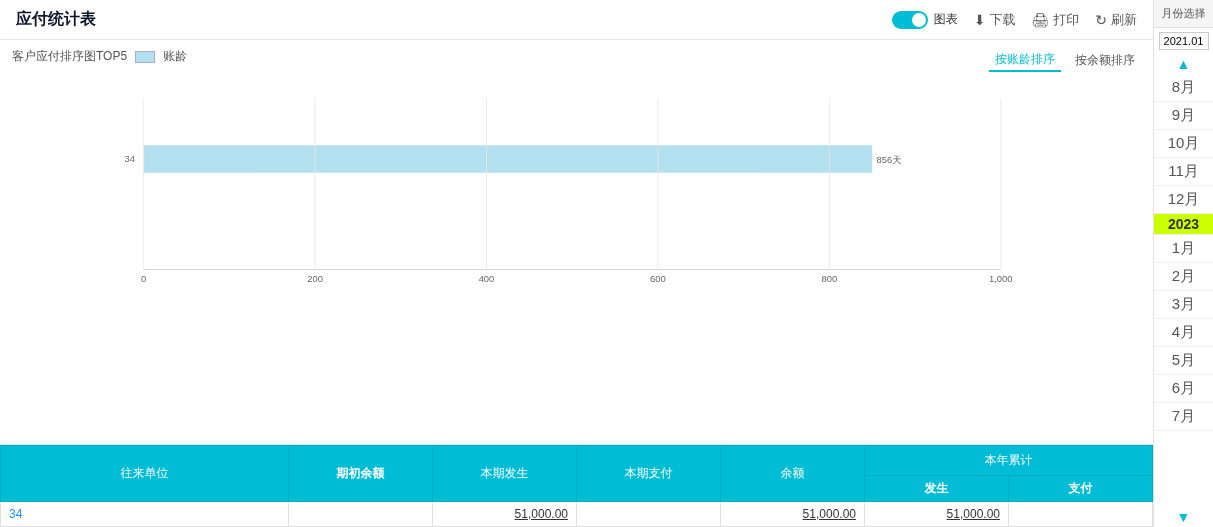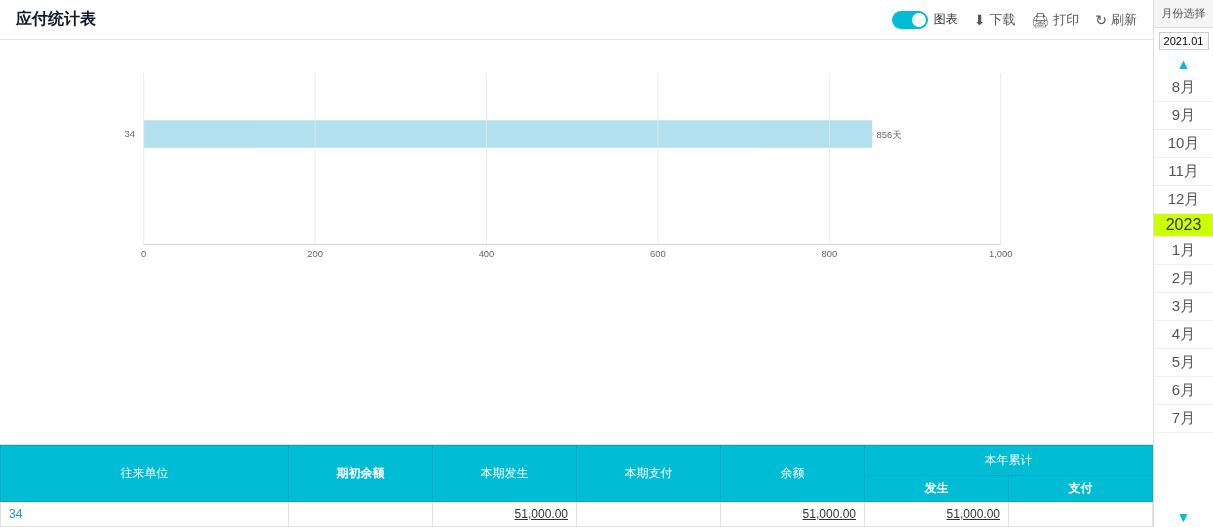--- a/index.html
+++ b/index.html
@@ -42,21 +42,21 @@
     .table-data-row td { padding: 5px 8px; border: 1px solid #e0e0e0; text-align: center; font-size: 12px; background: #fff; }
     .table-data-row td.link-cell { color: #1890ff; cursor: pointer; text-align: left; }
     .table-data-row td.amount { text-align: right; text-decoration: underline; }
     
     
     .sidebar { width: 60px; background: #fff; border-left: 1px solid #e0e0e0; display: flex; flex-direction: column; }
     .sidebar-header { background: #f5f5f5; padding: 6px 4px; text-align: center; font-size: 11px; color: #555; border-bottom: 1px solid #e0e0e0; }
     .sidebar-year-input { width: 50px; padding: 2px 4px; font-size: 11px; border: 1px solid #ccc; text-align: center; margin: 4px auto; display: block; }
     .sidebar-nav-btn { width: 100%; text-align: center; padding: 2px 0; cursor: pointer; color: #00bcd4; font-size: 14px; background: none; border: none; }
     .month-item { padding: 4px 0; text-align: center; font-size: 15px; color: #555; cursor: pointer; border-bottom: 1px solid #f0f0f0; }
-    .month-item.current-year { background: #ccff00; color: #333; font-weight: normal; font-size: 16px; padding: 2px 0; }
+    .month-item.current-year { background: #ccff00; color: #333; font-weight: bold; font-size: 14px; padding: 2px 0; }
     .sidebar-scroll { flex: 1; overflow-y: auto; display: flex; flex-direction: column; }
   </style>
 </head>
 <body>
 
 <div class="app-container">
 
   <div class="main-content">
 
     <div class="header">
@@ -77,20 +77,31 @@
           <span>打印</span>
         </div>
         <div class="action-item">
           <span style="font-size:14px;">↻</span>
           <span>刷新</span>
         </div>
       </div>
     </div>
 
     <div class="chart-section">
+      <div class="chart-legend-row">
+        <div class="chart-legend">
+          <span class="legend-text">客户应付排序图TOP5</span>
+          <div class="legend-box"></div>
+          <span class="legend-text">账龄</span>
+        </div>
+        <div class="chart-sort-btns">
+          <button class="sort-btn active">按账龄排序</button>
+          <button class="sort-btn">按余额排序</button>
+        </div>
+      </div>
 
       <div class="chart-area">
         <svg viewBox="0 0 1090 280" xmlns="http://www.w3.org/2000/svg" style="width:100%;height:240px;">
 
           <text x="30" y="95" font-size="11" fill="#666" text-anchor="end">34</text>
 
           <rect x="40" y="75" width="850" height="32" fill="#b2e0ee" rx="1"></rect>
 
           <text x="895" y="96" font-size="11" fill="#666">856天</text>
 

